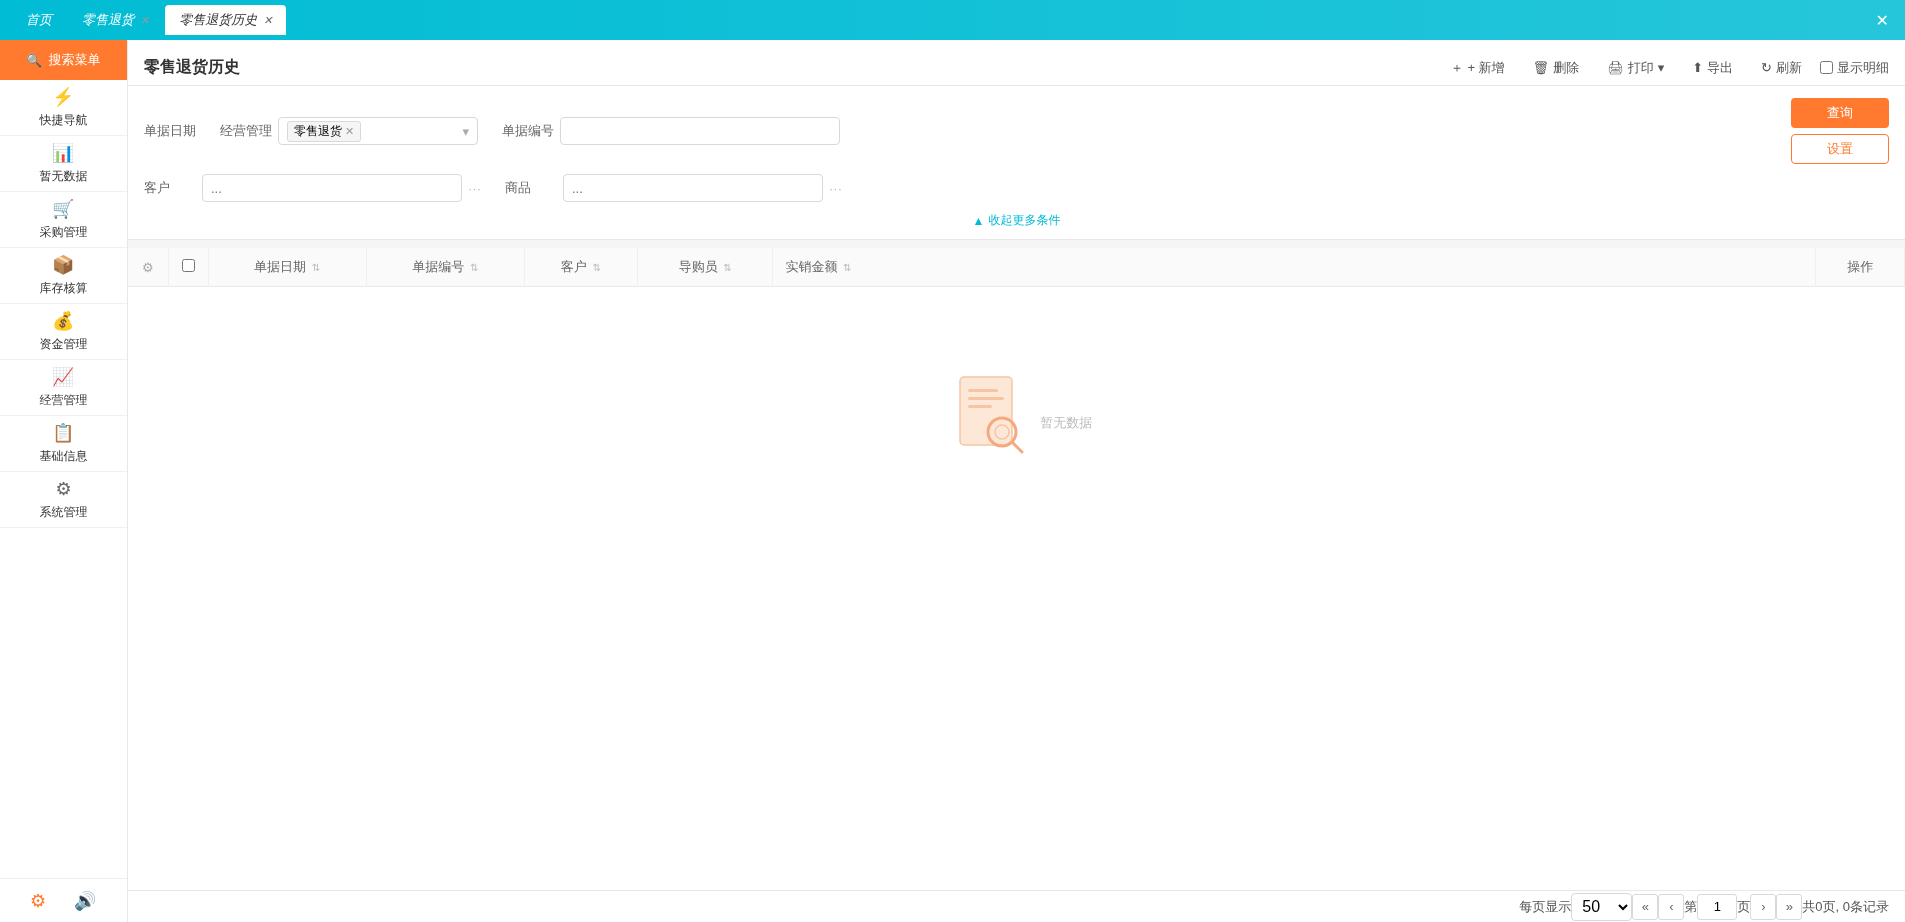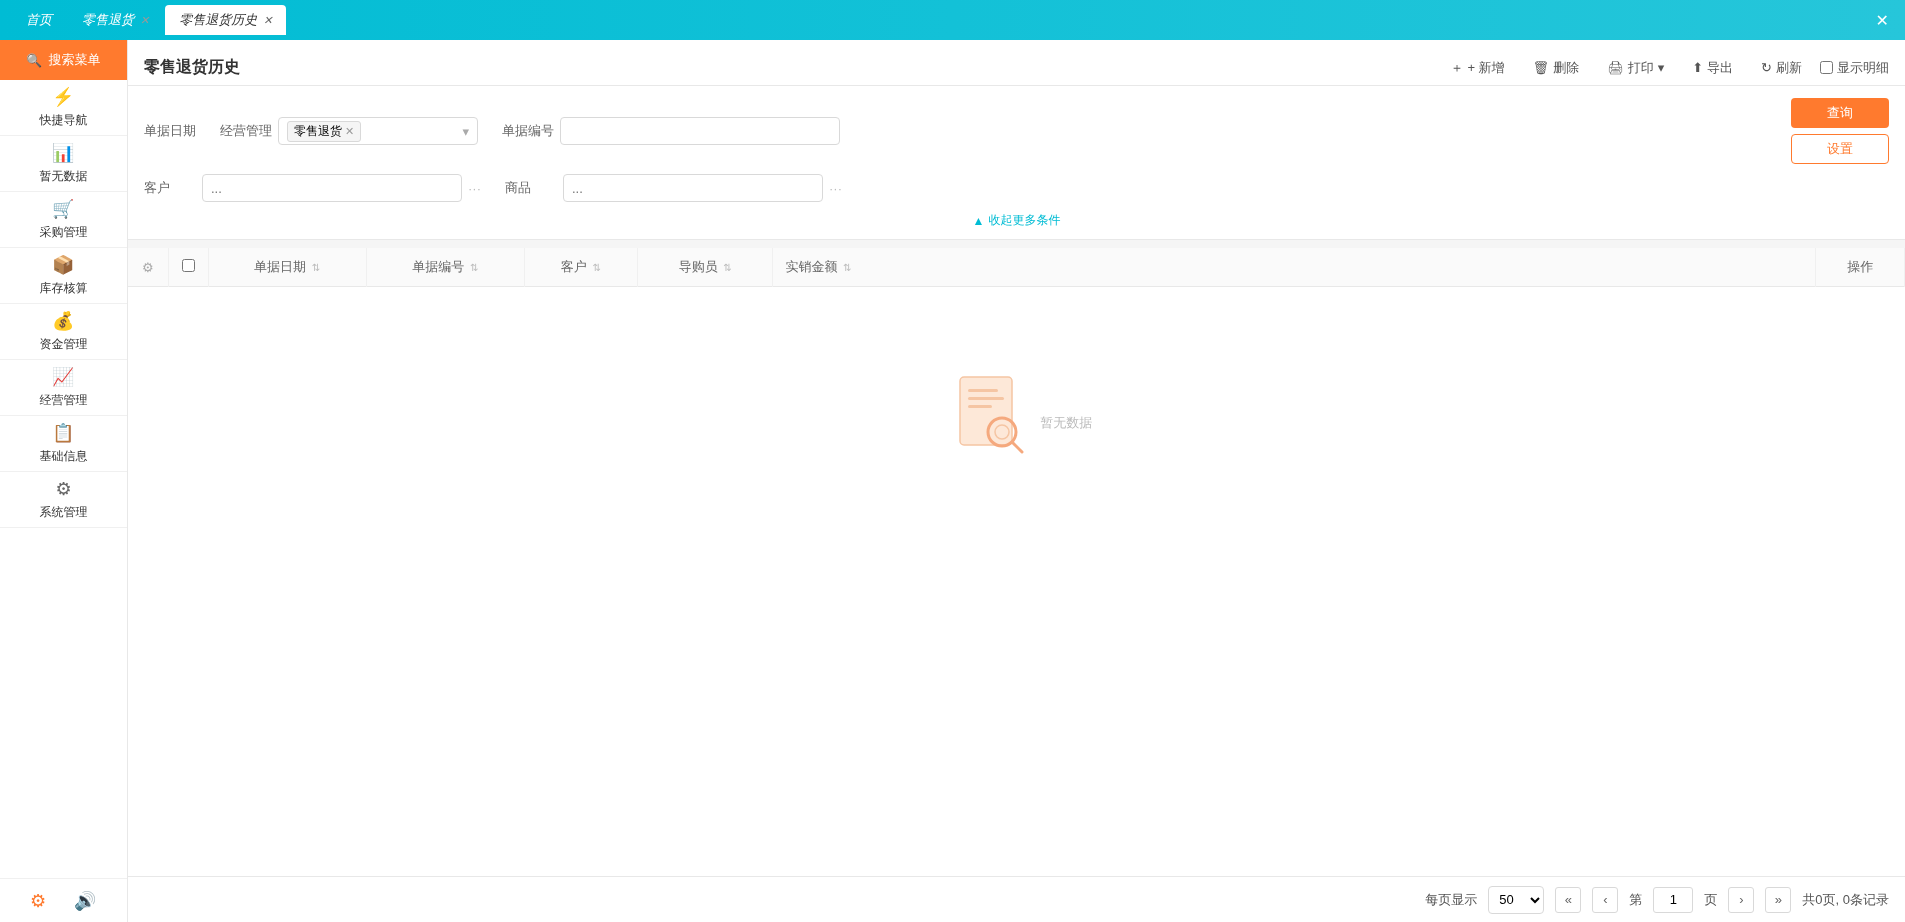--- a/index.html
+++ b/index.html
@@ -297,36 +297,36 @@
       height: 100px;
       margin-bottom: 12px;
     }
     .empty-text {
       color: #bbb;
       font-size: 13px;
     }
 
     
     .pagination-bar {
-      height: 46px;
+      height: 32px;
       background: #fff;
       border-top: 1px solid #e8e8e8;
       display: flex;
       align-items: center;
       justify-content: flex-end;
       padding: 0 16px;
-      gap: 11px;
+      gap: 0;
       font-size: 13px;
       color: #555;
     }
     .page-size-select {
       border: 1px solid #d9d9d9;
       border-radius: 4px;
       padding: 2px 6px;
-      font-size: 13px;
+      font-size: 16px;
       height: 28px;
       background: #fff;
     }
     .page-nav-btn {
       width: 26px;
       height: 26px;
       border: 1px solid #d9d9d9;
       border-radius: 3px;
       background: #fff;
       cursor: pointer;

